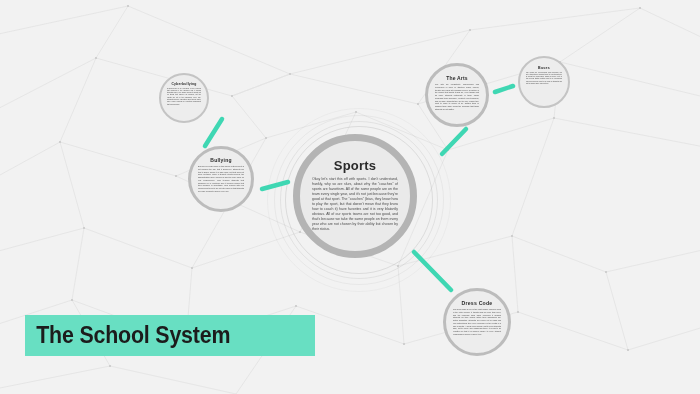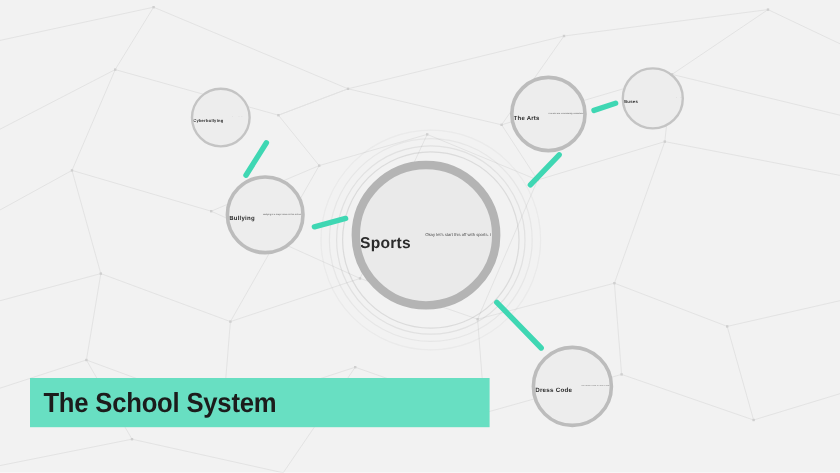--- a/index.html
+++ b/index.html
@@ -30,21 +30,21 @@
     pointer-events: none;
   }
 
   
   .node {
     position: absolute;
     border-radius: 50%;
     background: #ededed;
     box-sizing: border-box;
     display: flex;
-    flex-direction: row;
+    flex-direction: column;
     align-items: center;
     overflow: hidden;
   }
   .node-title {
     font-weight: bold;
     color: #2b2b2b;
     text-align: center;
     letter-spacing: .2px;
     flex: none;
   }
@@ -122,21 +122,21 @@
     border: 3px solid #bcbcbc;
   }
   .node-dress .node-title { font-size: 5.2px; margin-top: 9px; margin-bottom: 2px; }
   .node-dress .node-body { font-size: 1.9px; line-height: 1.45; padding: 0 7px; }
 
   
   #title-banner {
     position: absolute;
     left: 25px;
     top: 315px;
-    width: 383px;
+    width: 290px;
     height: 41px;
     background: #68dfc2;
     display: flex;
     align-items: center;
   }
   #title-banner .banner-text {
     font-family: "Liberation Sans Narrow", "Liberation Sans", sans-serif;
     font-weight: bold;
     font-size: 23px;
     color: #1c1c1c;

